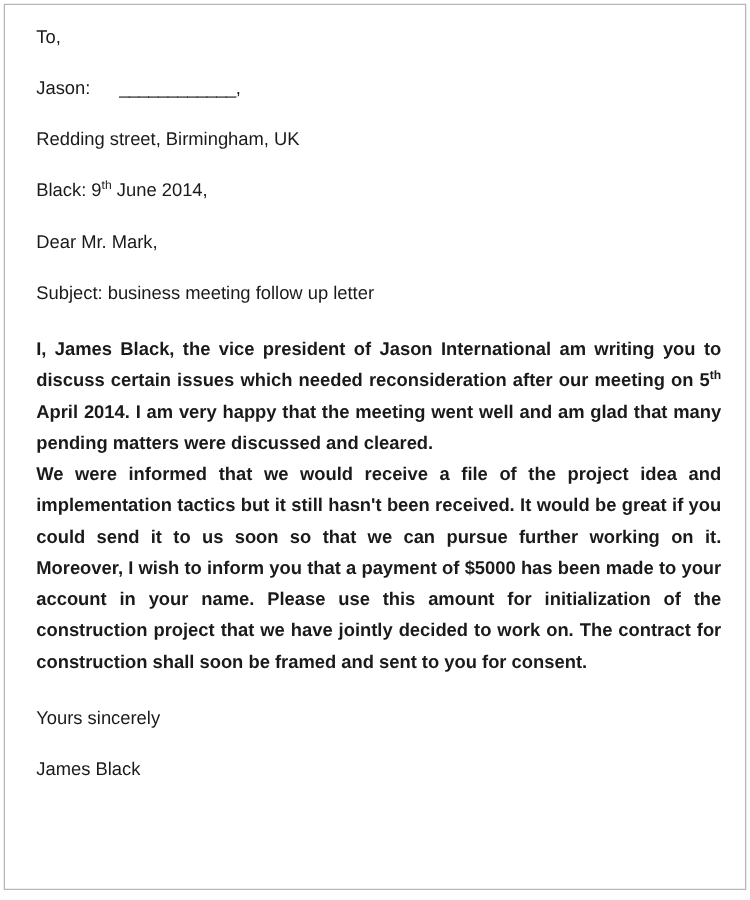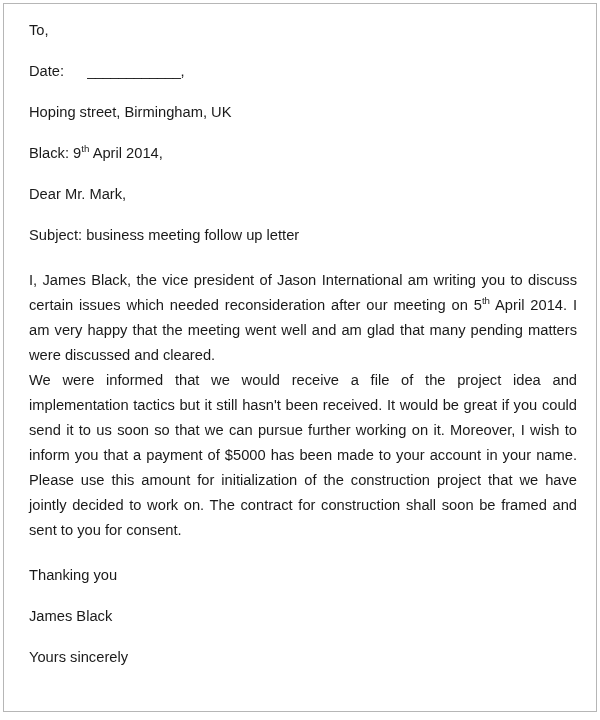--- a/index.html
+++ b/index.html
@@ -51,20 +51,21 @@
   }
 
   sup.ord {
     font-size: 0.66em;
     vertical-align: super;
     line-height: 0;
   }
 
   .body-block {
     margin-top: 24px;
+    font-weight: bold;
   }
   .para {
     font-size: 14.7px;
     line-height: 25px;
     text-align: justify;
     text-justify: inter-word;
     margin: 0;
     hyphens: none;
   }
   .para + .para { margin-top: 0; }
@@ -87,29 +88,29 @@
 
   <div class="page-border"></div>
 
   <div class="content">
 
     <div class="hdr-line">
       <span>To,</span>
     </div>
 
     <div class="hdr-line">
-      <span>Date:</span><span>&nbsp;</span><span class="blank-fill">____________</span><span>,</span>
+      <span>Jason:</span><span>&nbsp;</span><span class="blank-fill">____________</span><span>,</span>
     </div>
 
     <div class="hdr-line">
-      <span>Hoping street, Birmingham, UK</span>
+      <span>Redding street, Birmingham, UK</span>
     </div>
 
     <div class="hdr-line">
-      <span>Black:</span><span>&nbsp;</span><span>9</span><sup class="ord">th</sup><span> April 2014,</span>
+      <span>Black:</span><span>&nbsp;</span><span>9</span><sup class="ord">th</sup><span> June 2014,</span>
     </div>
 
     <div class="hdr-line">
       <span>Dear Mr. Mark,</span>
     </div>
 
     <div class="hdr-line">
       <span>Subject: business meeting follow up letter</span>
     </div>
 
@@ -117,22 +118,21 @@
 
       <p class="para"><span>I, James Black, the vice president of Jason International am writing you to discuss certain issues which needed reconsideration after our meeting on </span><span>5</span><sup class="ord">th</sup><span> April 2014. I am very happy that the meeting went well and am glad that many pending matters were discussed and cleared.</span></p>
 
       <p class="para">We were informed that we would receive a file of the project idea and implementation tactics but it still hasn't been received.  It would be great if you could send it to us soon so that we can pursue further working on it.  Moreover, I wish to inform you that a payment of $5000 has been made to your account in your name. Please use this amount for initialization of the construction project that we have jointly decided to work on.  The contract for construction shall soon be framed and sent to you for consent.</p>
 
     </div>
 
     <div class="closing">
 
 
-      <div class="closing-line">Thanking you</div>
+
+      <div class="closing-line">Yours sincerely</div>
 
       <div class="closing-line">James Black</div>
-
-      <div class="closing-line">Yours sincerely</div>
 
     </div>
 
   </div>
 </div>
 
 </body></html>

